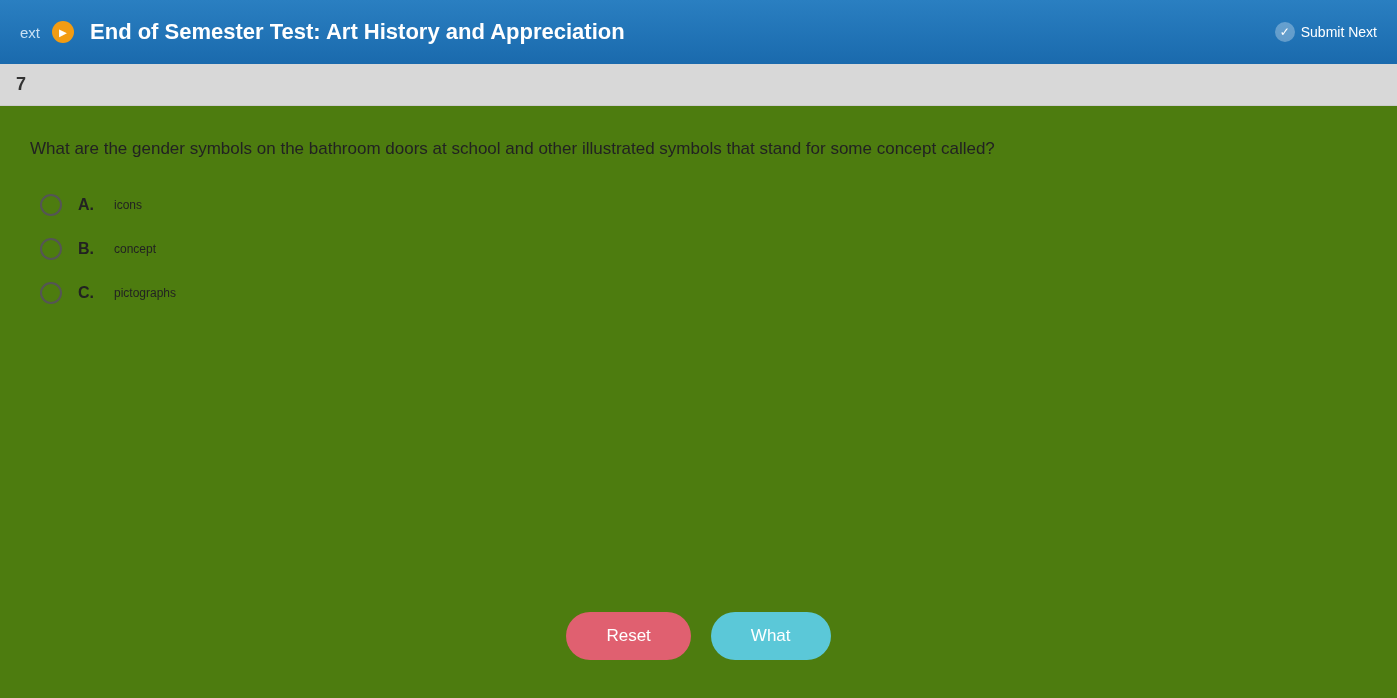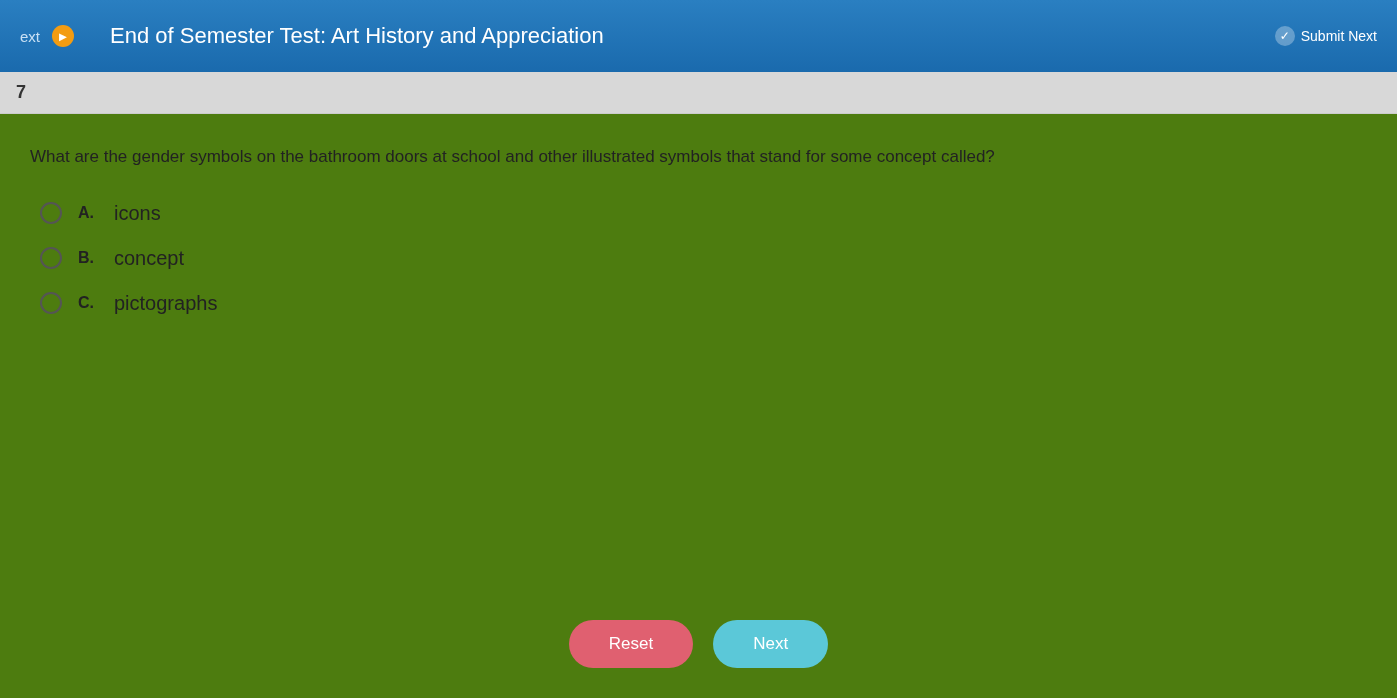--- a/index.html
+++ b/index.html
@@ -11,21 +11,21 @@
     body {
       font-family: Arial, sans-serif;
       background-color: #e8e8e8;
       width: 1397px;
       height: 698px;
       overflow: hidden;
     }
 
     .header {
       background: linear-gradient(to bottom, #2a7fc1, #1a6aad);
-      height: 72px;
+      height: 64px;
       display: flex;
       align-items: center;
       padding: 4px 20px;
       position: relative;
     }
 
     .header-left {
       display: flex;
       align-items: center;
       gap: 12px;
@@ -49,22 +49,22 @@
       align-items: center;
       justify-content: center;
       color: white;
       font-size: 13px;
       font-weight: bold;
     }
 
     .header-title {
       color: white;
       font-size: 22px;
-      font-weight: normal;
-      margin-left: 24px;
+      font-weight: bold;
+      margin-left: 4px;
     }
 
     .header-submit {
       position: absolute;
       right: 20px;
       top: 50%;
       transform: translateY(-50%);
       display: flex;
       align-items: center;
       gap: 6px;
@@ -141,21 +141,21 @@
       justify-content: center;
     }
 
     .option-letter {
       font-weight: bold;
       font-size: 16px;
       min-width: 20px;
     }
 
     .option-text {
-      font-size: 20px;
+      font-size: 12px;
       text-align: right;
     }
 
     .buttons-row {
       display: flex;
       justify-content: center;
       gap: 20px;
       margin-top: auto;
       padding-bottom: 20px;
       padding-top: 40px;
@@ -222,15 +222,15 @@
 
     <div class="option-item">
       <div class="radio-circle"></div>
       <span class="option-letter">C.</span>
       <span class="option-text">pictographs</span>
     </div>
   </div>
 
   <div class="buttons-row">
     <button class="btn-reset">Reset</button>
-    <button class="btn-next">Next</button>
+    <button class="btn-next">What</button>
   </div>
 </div>
 
 </body></html>

